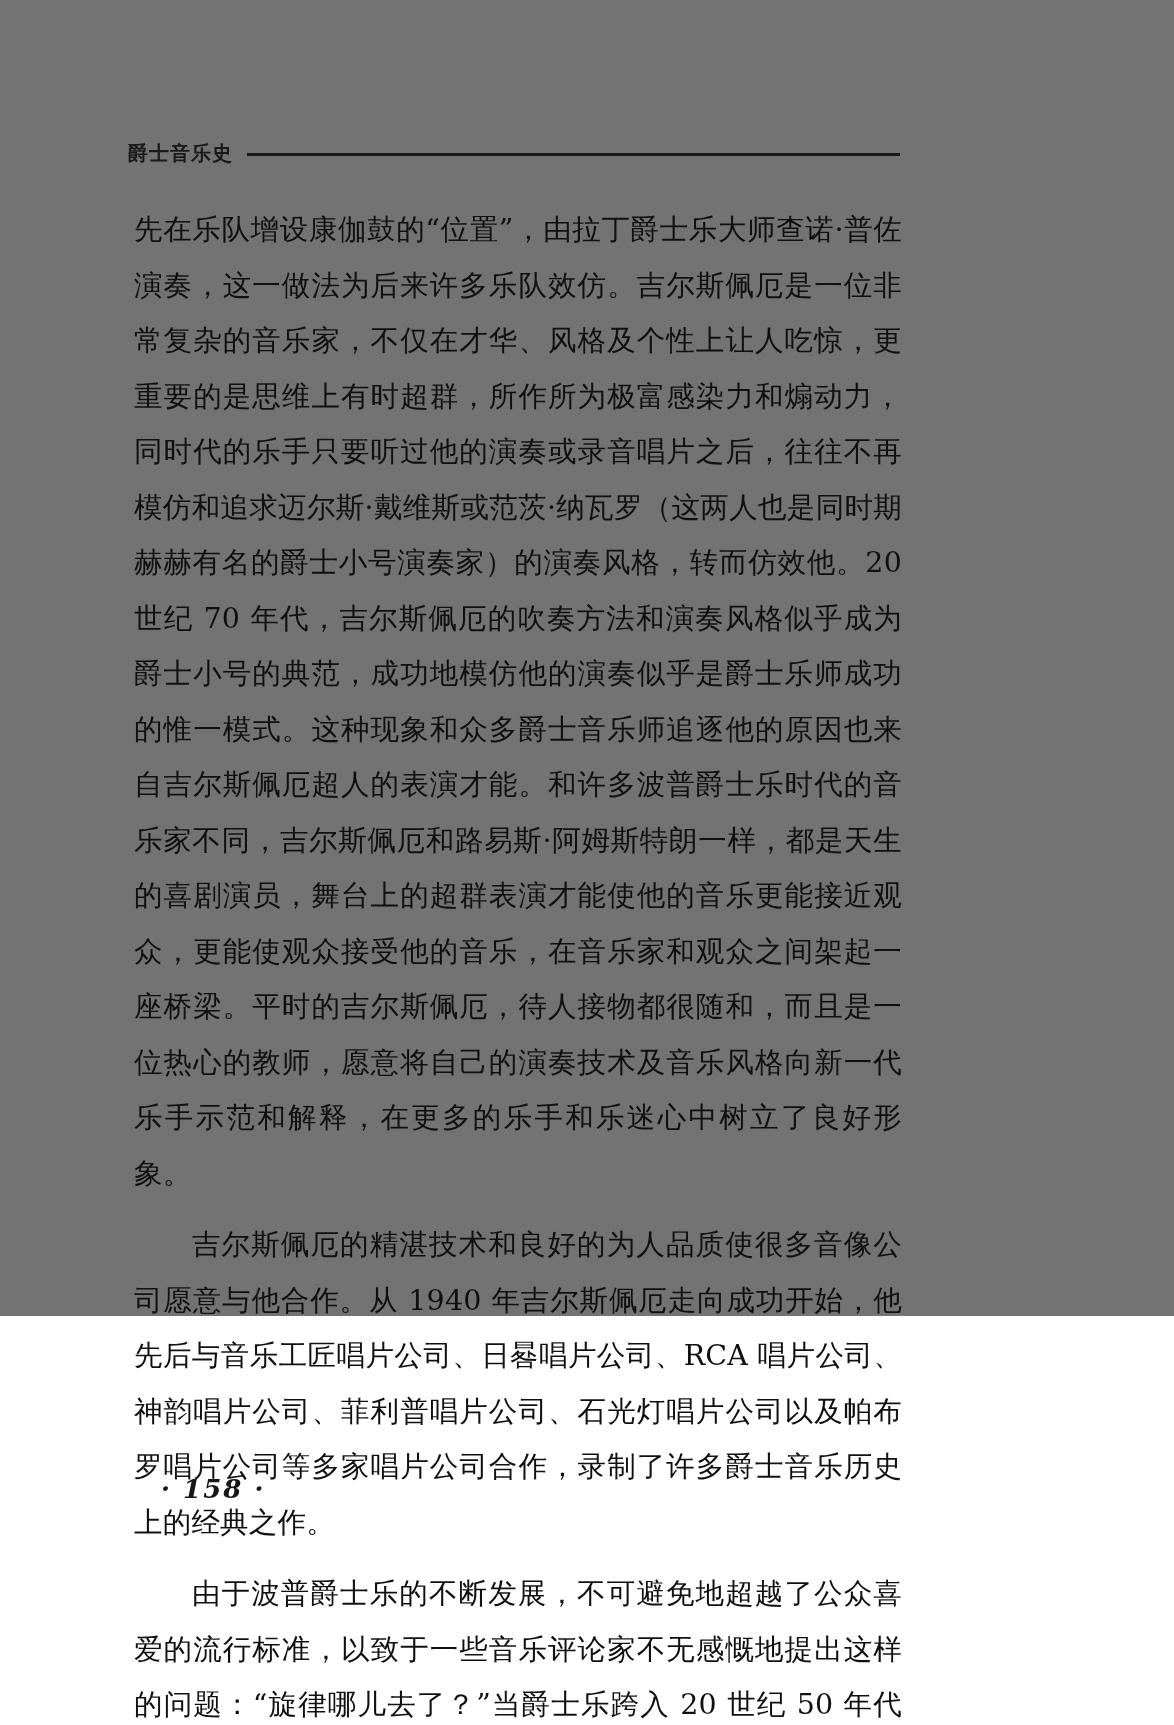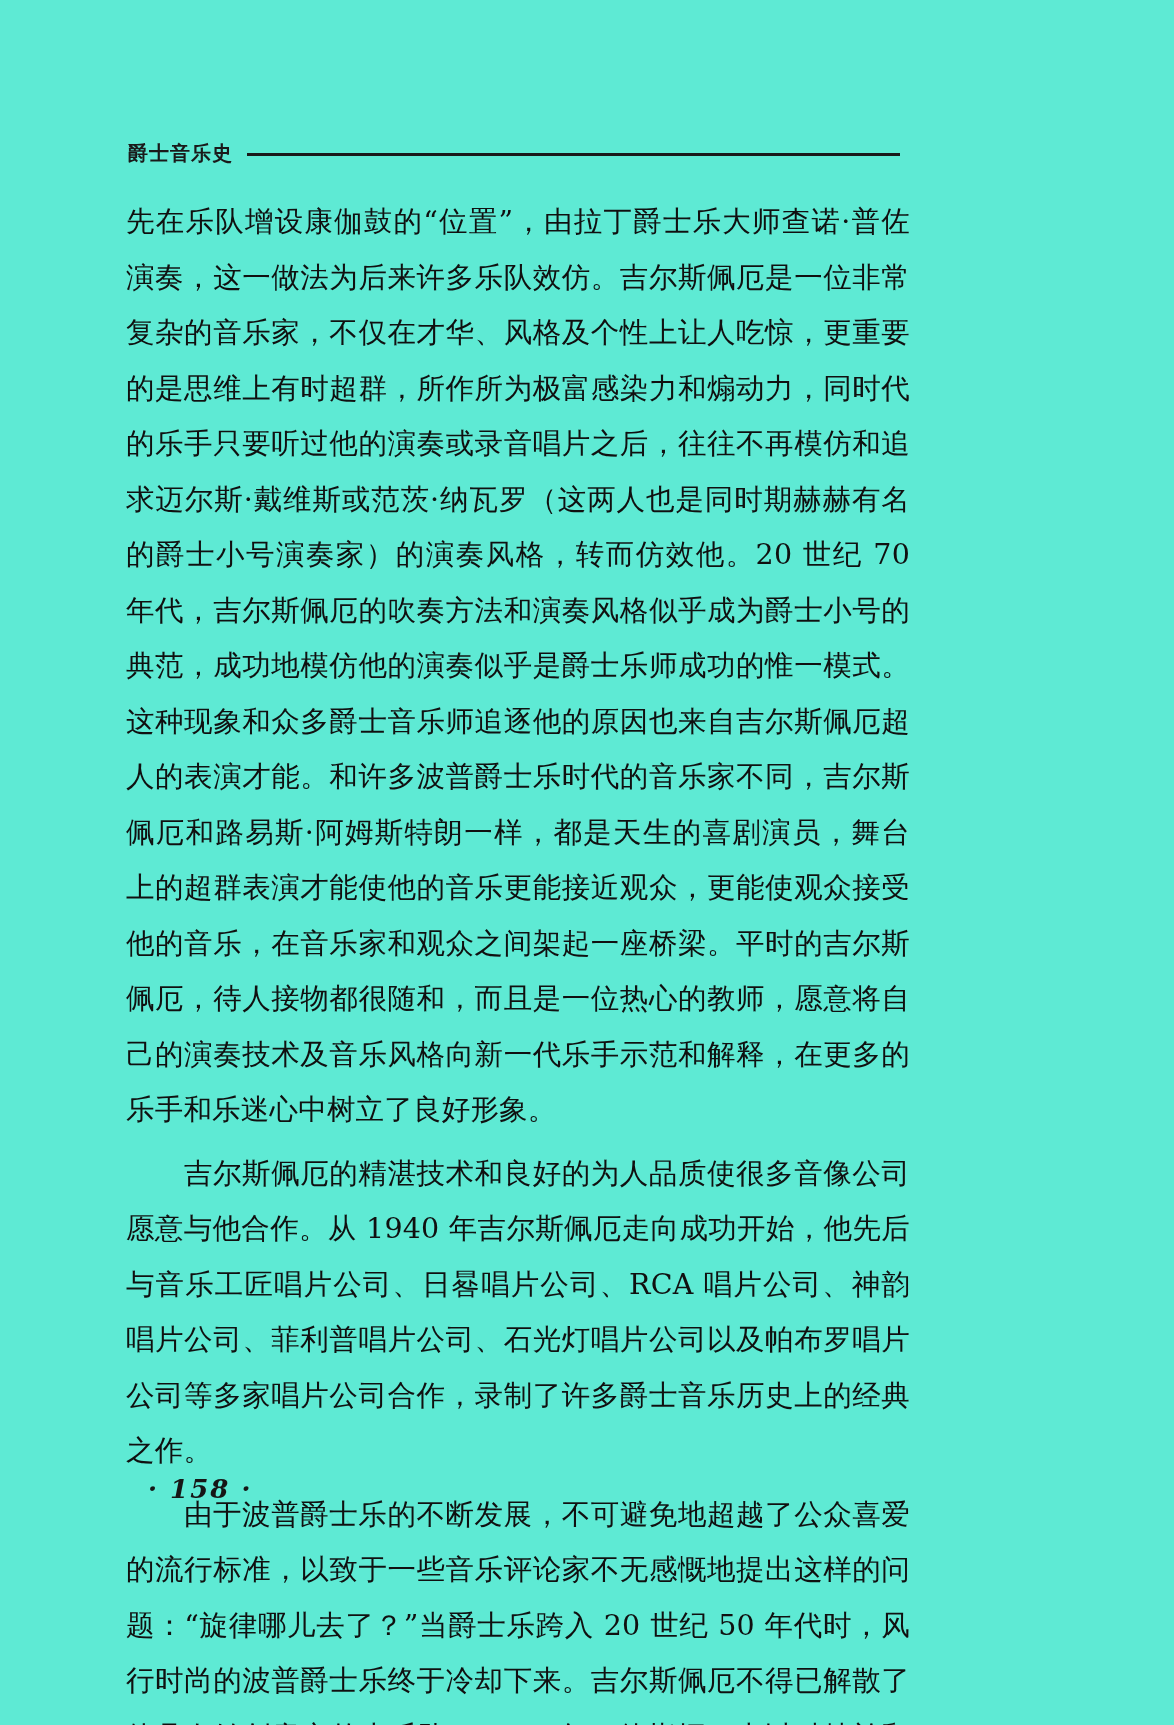--- a/index.html
+++ b/index.html
@@ -12,22 +12,22 @@
     height: 1725px;
     position: relative;
     font-family: "DejaVu Serif", "Liberation Serif", serif;
     color: #111111;
     overflow: hidden;
   }
   .page {
     position: absolute;
     left: 0; top: 0;
     width: 1174px;
-    height: 1725px;
-    background: #5eead4;
+    height: 1316px;
+    background: #737373;
   }
   .header {
     position: absolute;
     left: 128px;
     top: 140px;
     width: 772px;
     display: flex;
     align-items: center;
     gap: 14px;
   }
@@ -51,29 +51,29 @@
     top: 186px;
     width: 800px;
     font-size: 28.5px;
     line-height: 55.5px;
     text-align: justify;
     text-justify: inter-ideograph;
     color: #101010;
     letter-spacing: 0.2px;
   }
   .para {
-    margin: 8px;
+    margin: 16px;
     text-indent: 0;
   }
   .para.indent {
     text-indent: 58px;
   }
   .footer {
     position: absolute;
-    left: 118px;
+    left: 131px;
     top: 1474px;
     width: 800px;
     text-align: left;
   }
   .page-number {
     display: inline-block;
     font-family: "DejaVu Serif", "Liberation Serif", serif;
     font-style: italic;
     font-weight: bold;
     font-size: 26px;

